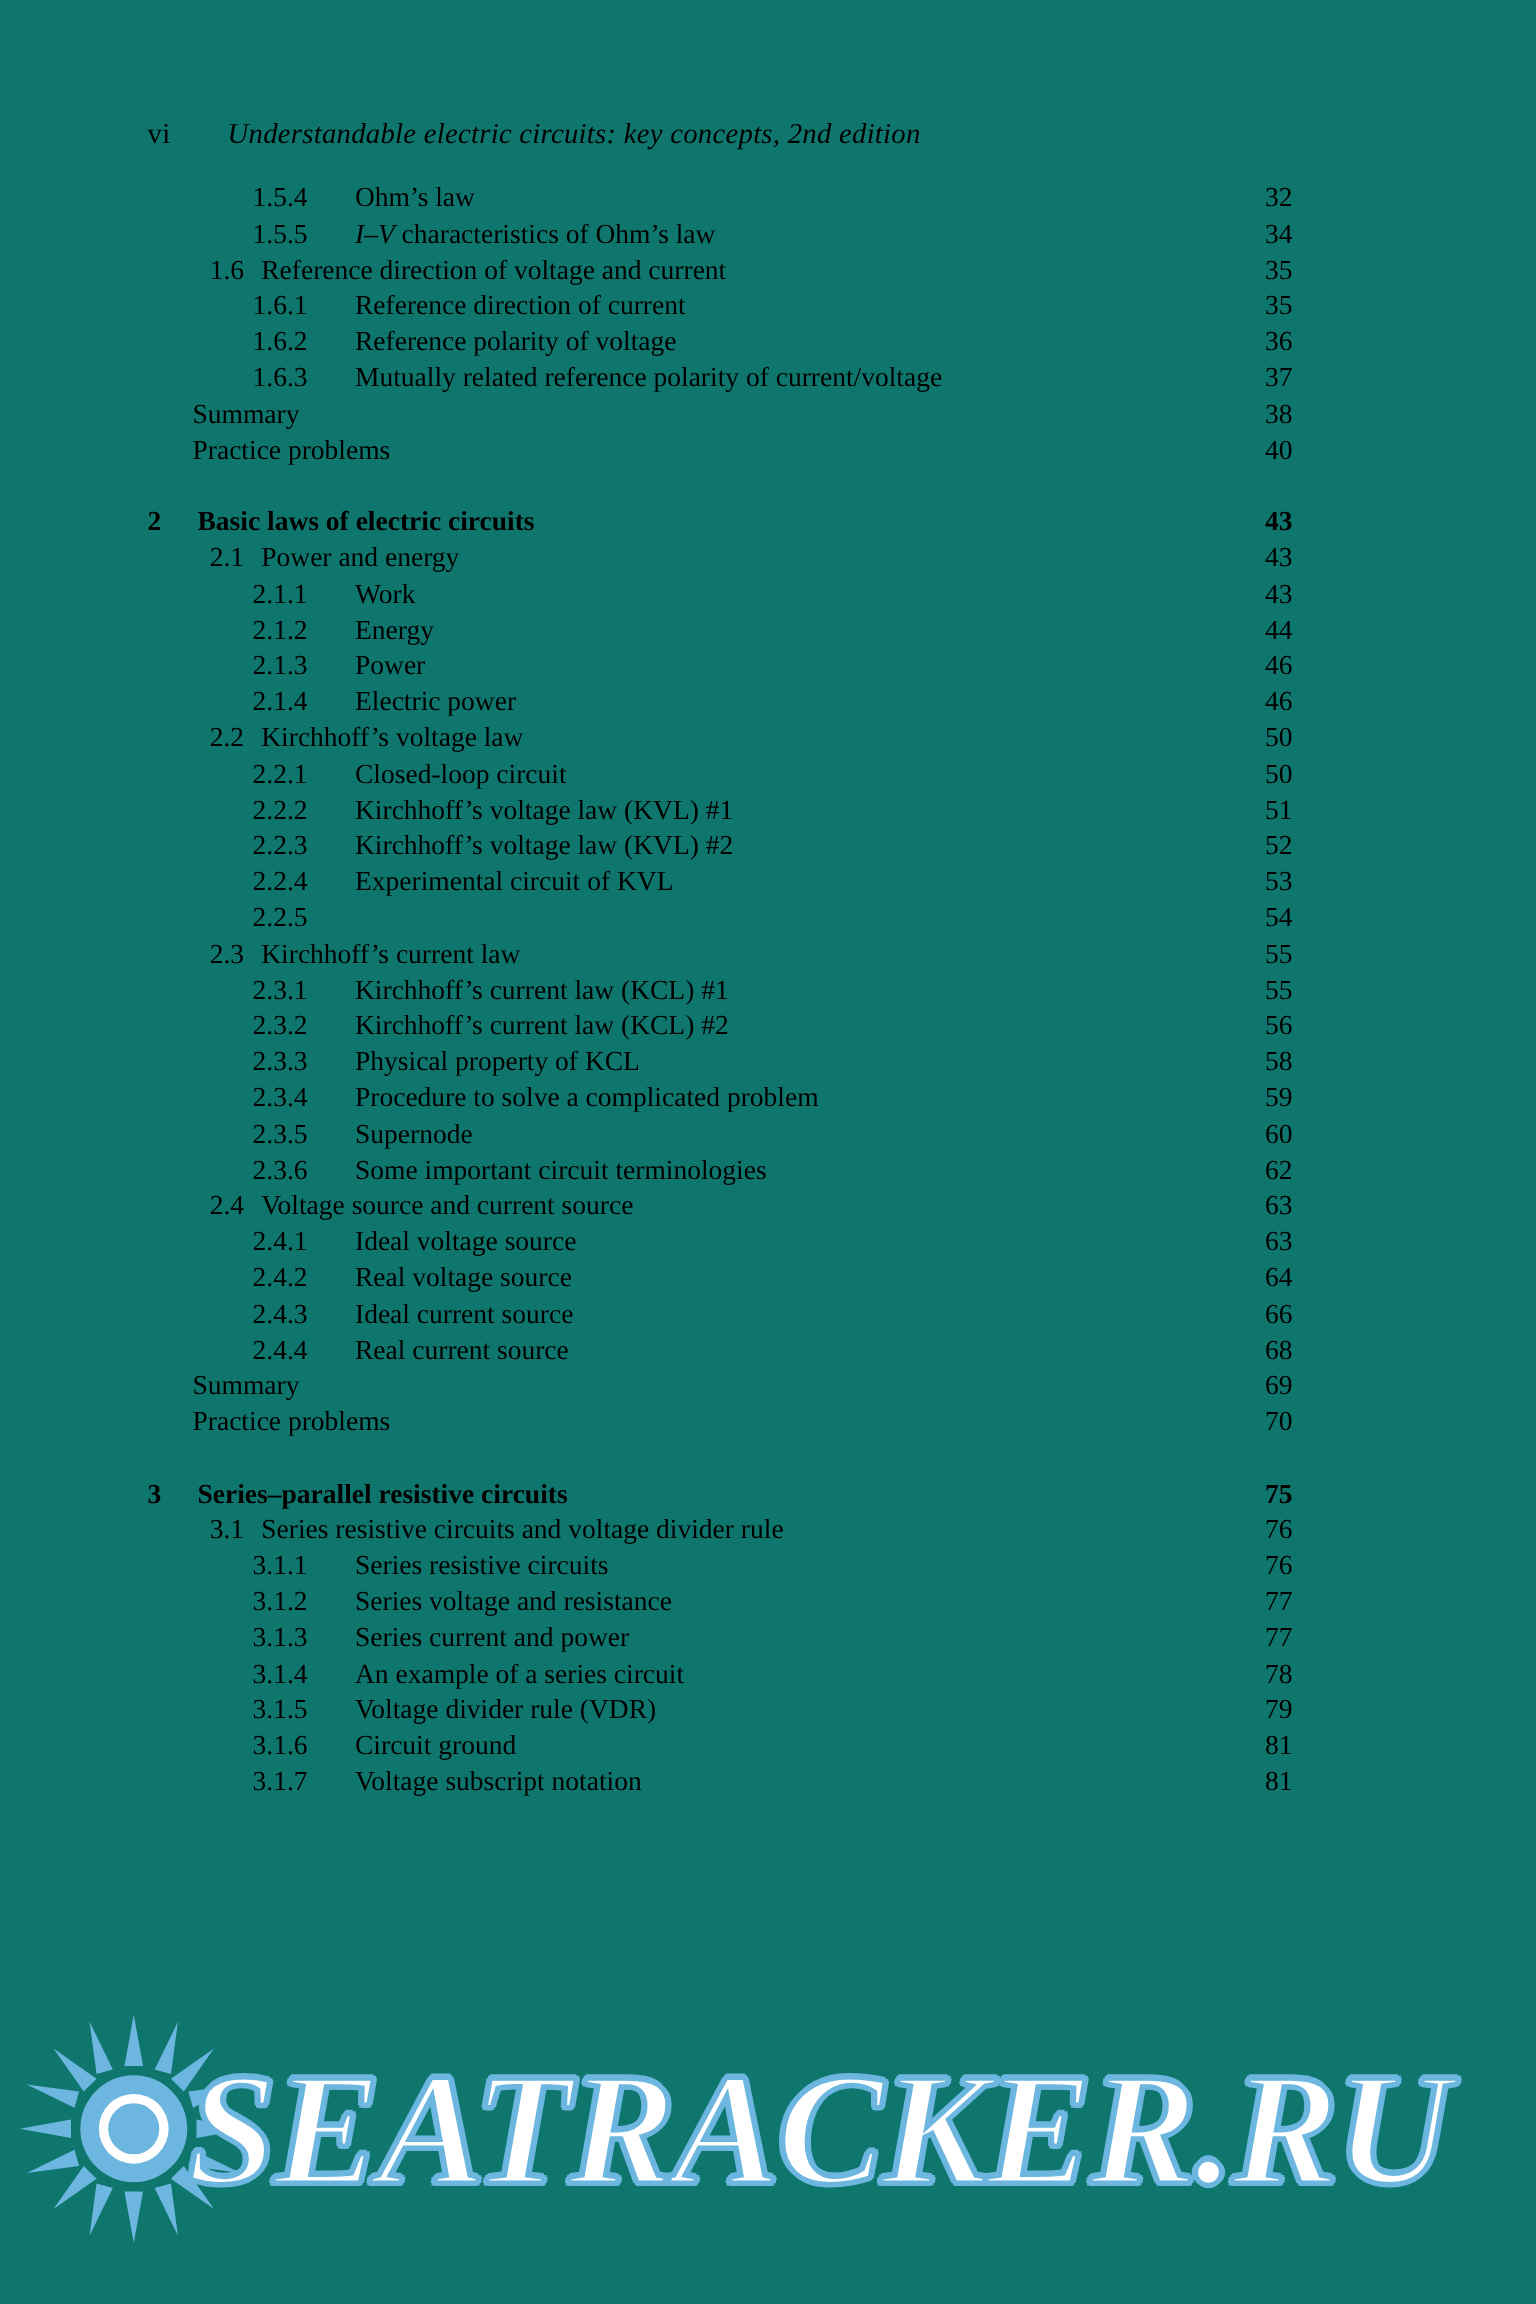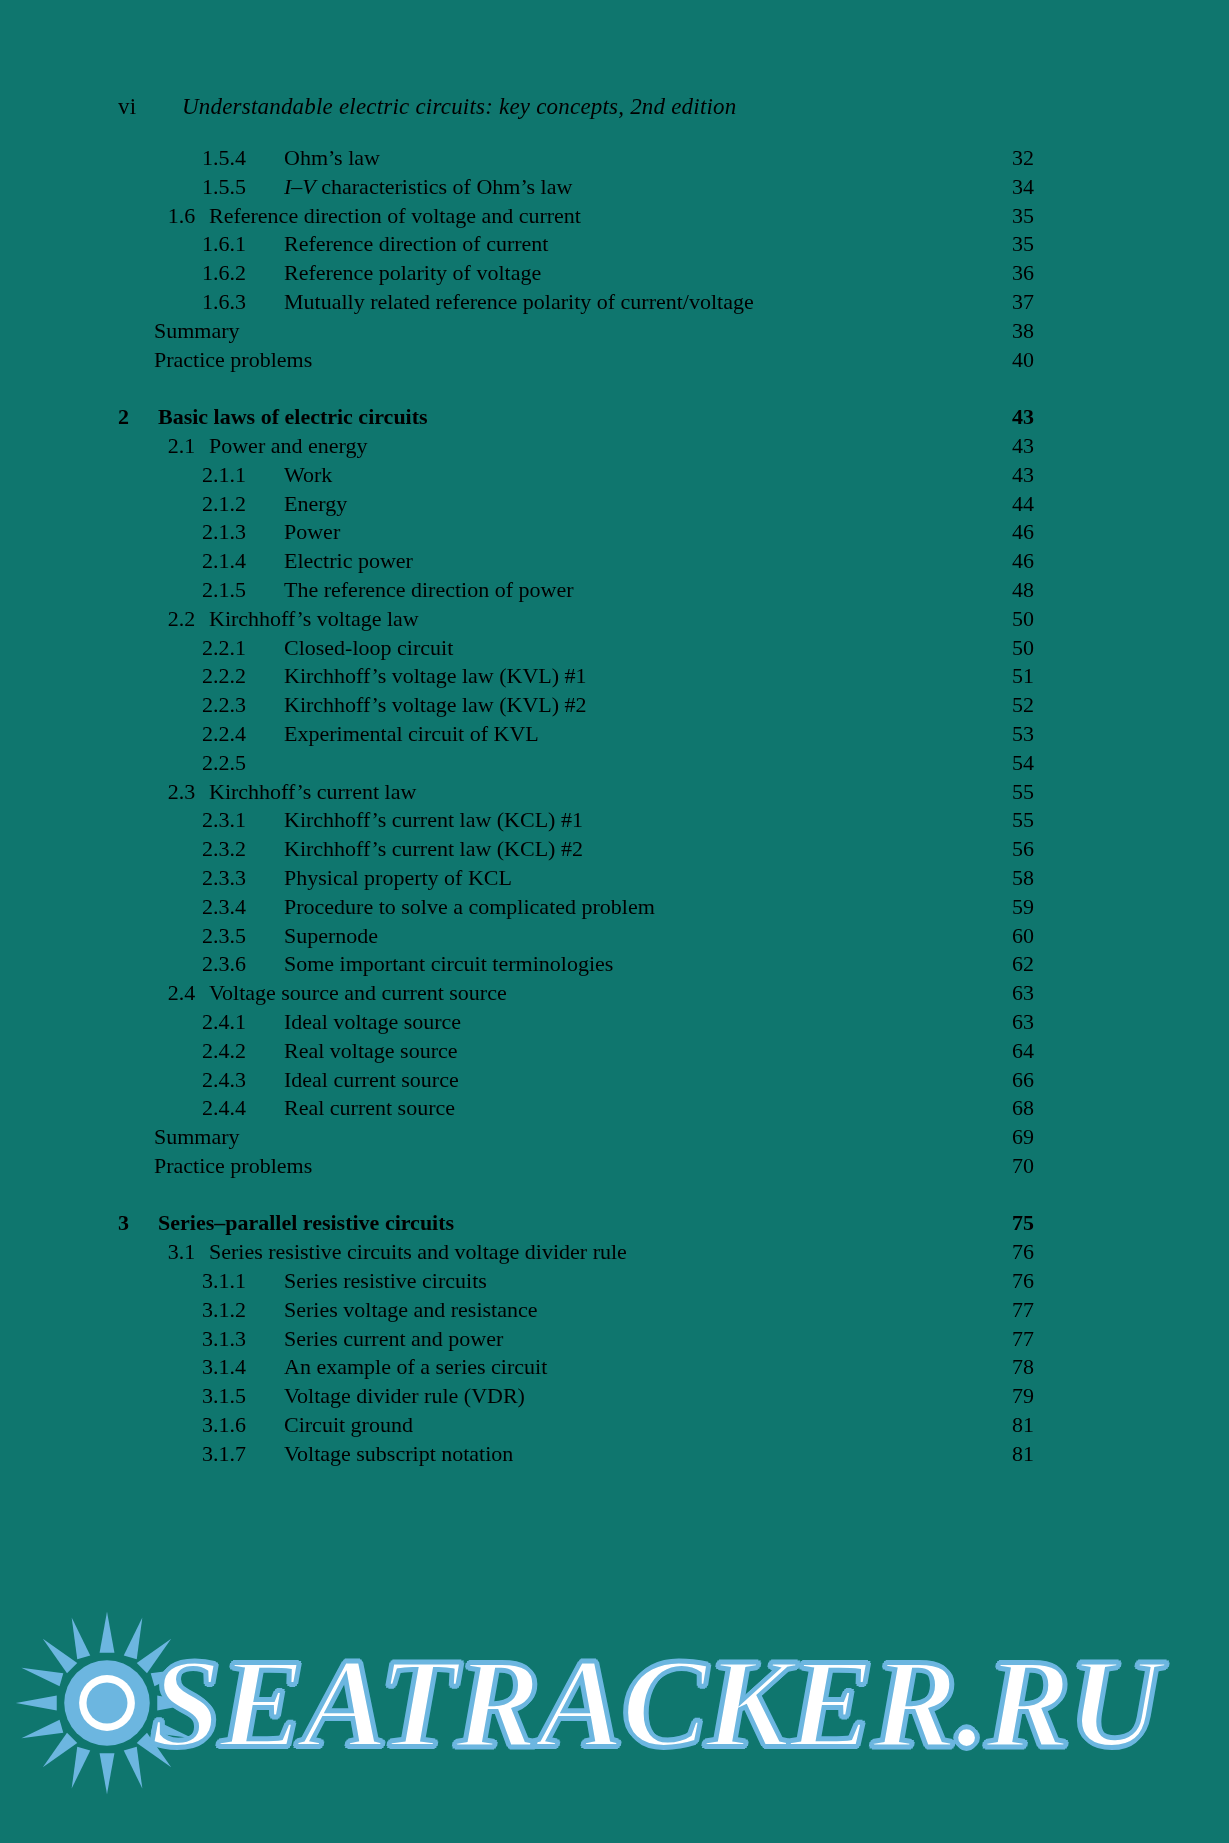--- a/index.html
+++ b/index.html
@@ -211,25 +211,20 @@
       </div>
       <div class="entry lvl-3">
         <span class="num">2.1.3</span>
         <span class="title">Power</span>
         <span class="pg">46</span>
       </div>
       <div class="entry lvl-3">
         <span class="num">2.1.4</span>
         <span class="title">Electric power</span>
         <span class="pg">46</span>
-      </div>
-      <div class="entry lvl-3">
-        <span class="num">2.1.5</span>
-        <span class="title">The reference direction of power</span>
-        <span class="pg">48</span>
       </div>
       <div class="entry lvl-2">
         <span class="num">2.2</span>
         <span class="title">Kirchhoff’s voltage law</span>
         <span class="pg">50</span>
       </div>
       <div class="entry lvl-3">
         <span class="num">2.2.1</span>
         <span class="title">Closed-loop circuit</span>
         <span class="pg">50</span>

